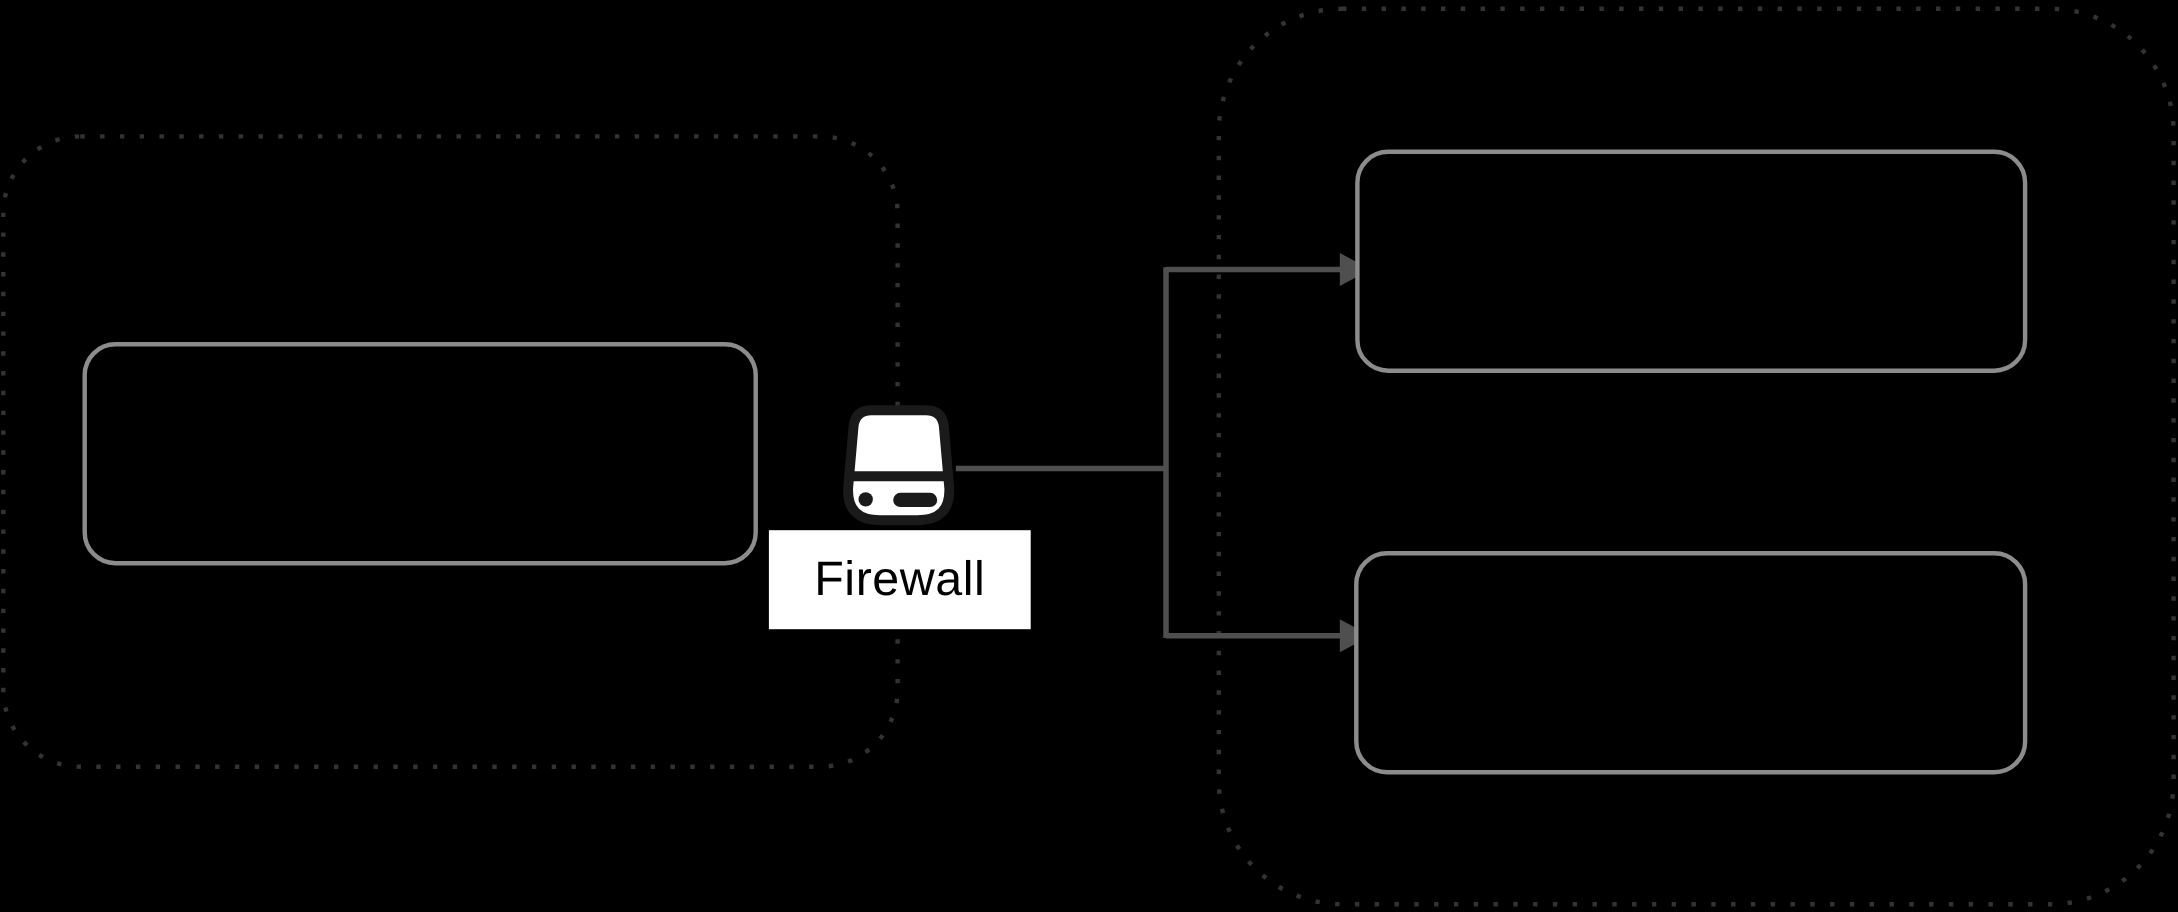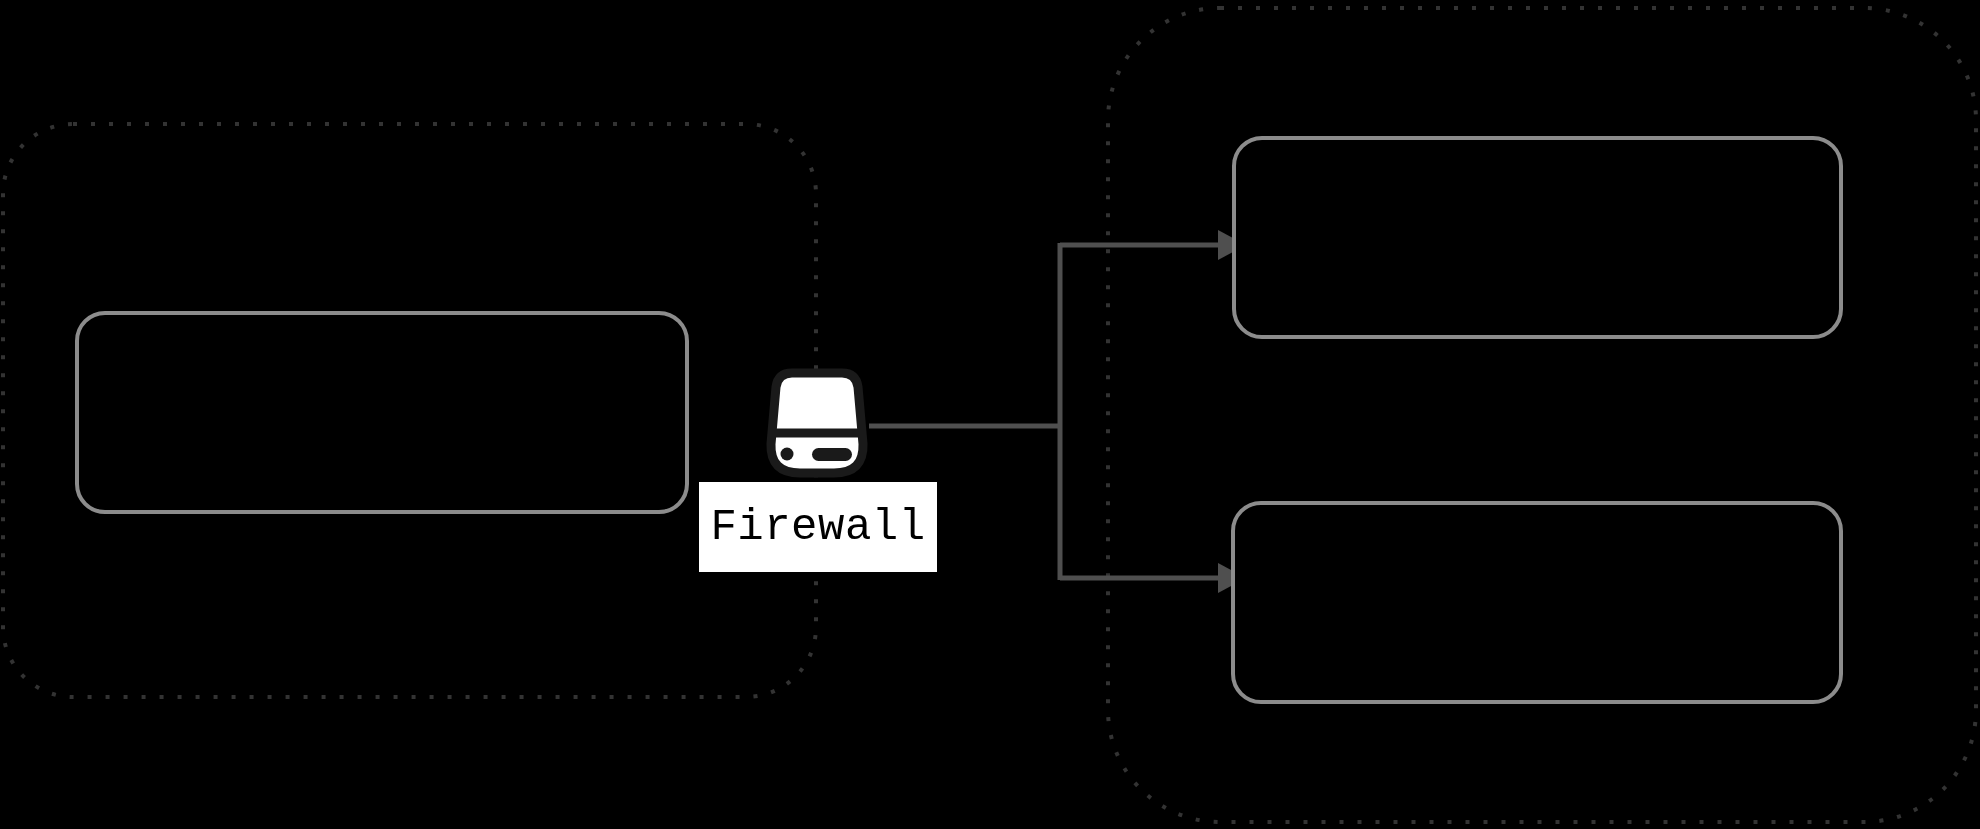--- a/index.html
+++ b/index.html
@@ -6,21 +6,21 @@
     margin: 0;
     padding: 0;
     background: #000000;
   }
   .canvas {
     position: relative;
     width: 1980px;
     height: 829px;
     background: #000000;
     overflow: hidden;
-    font-family: Liberation Mono, monospace;
+    font-family: Liberation Sans, sans-serif;
   }
   .diagram-svg {
     position: absolute;
     left: 0;
     top: 0;
     width: 1980px;
     height: 829px;
     display: block;
   }
   .zone-rect {

